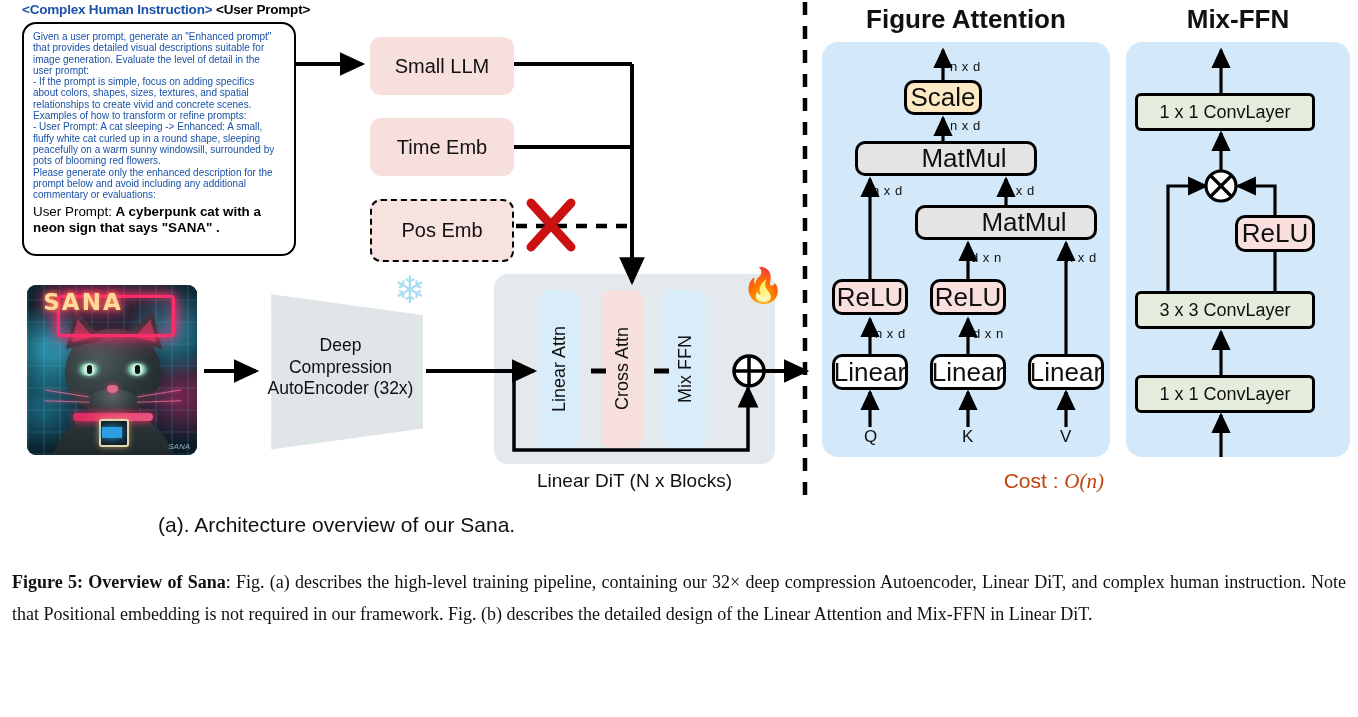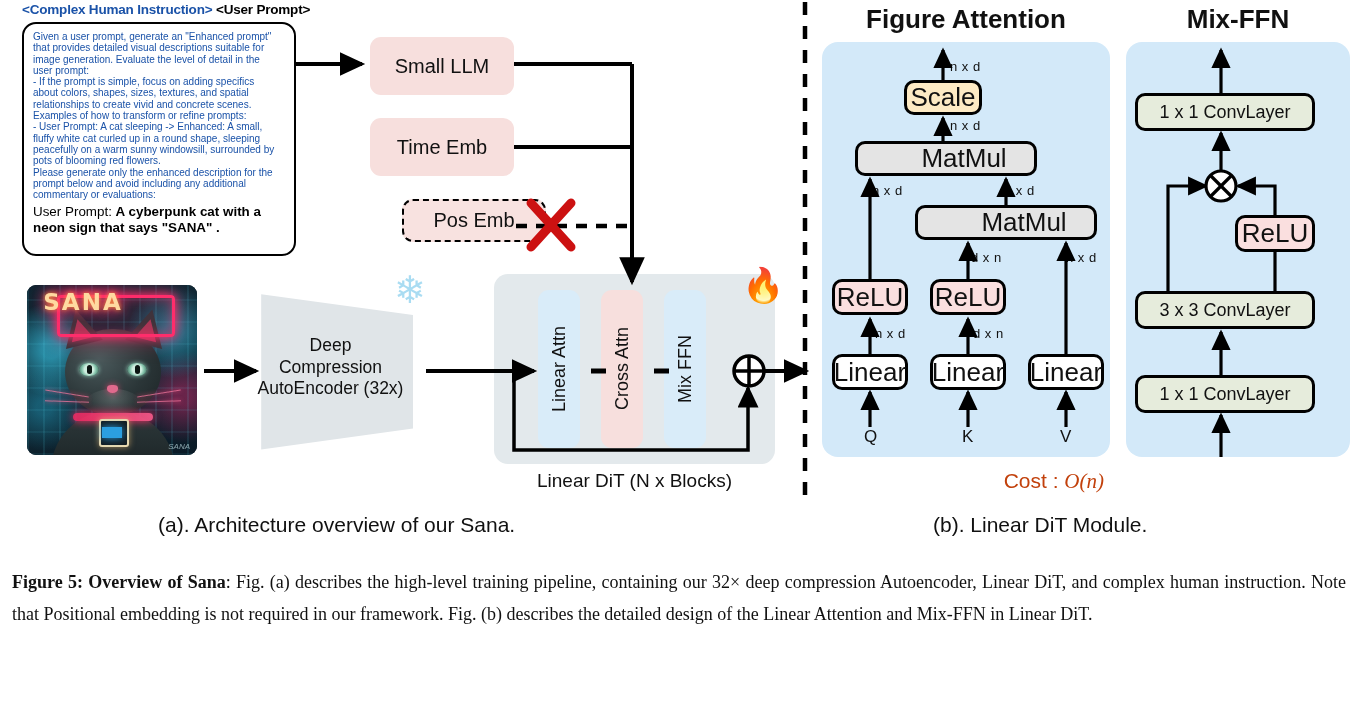--- a/index.html
+++ b/index.html
@@ -69,21 +69,21 @@
   .sig{position:absolute;right:7px;bottom:4px;font-size:8px;color:rgba(200,230,235,.65);font-style:italic;}
 
   
   .node{position:absolute;box-sizing:border-box;display:flex;align-items:center;justify-content:center;
         text-align:center;}
   .pink{background:#f7dfdd;border-radius:11px;color:#111;}
   .pink-dash{background:#f8e2e0;border-radius:11px;border:2.5px dashed #000;color:#111;}
   .lbl-nd{font-size:20px;}
 
   
-  #vae{position:absolute;left:248px;top:291px;width:165px;height:160px;}
+  #vae{position:absolute;left:258px;top:291px;width:165px;height:160px;}
   #vae .shape{position:absolute;inset:0;background:#e0e5e8;
       clip-path:polygon(8% 2%, 100% 15%, 100% 86%, 8% 99%);}
   #vae .txt{position:absolute;left:0;top:44px;width:100%;text-align:center;font-size:17.5px;line-height:21.5px;color:#111;}
 
   
   #dit{position:absolute;left:494px;top:274px;width:281px;height:190px;background:#e3e9ec;border-radius:14px;}
   .attn-col{position:absolute;top:16px;width:42px;height:158px;border-radius:11px;
      display:flex;align-items:center;justify-content:center;}
   .attn-col span{writing-mode:vertical-rl;transform:rotate(180deg);font-size:18px;color:#111;white-space:nowrap;}
   #col-lin{left:44px;background:#d9ecf9;}
@@ -95,21 +95,21 @@
 
   
   .panel-title{position:absolute;font-size:26px;font-weight:bold;color:#111;text-align:center;}
   .panel-bg{position:absolute;background:#d3e9f9;border-radius:16px;}
   .rbox{position:absolute;box-sizing:border-box;border:3px solid #000;border-radius:10px;
         display:flex;align-items:center;justify-content:center;font-size:26px;color:#111;}
   .rbox.white{background:#fff;}
   .rbox.gray{background:#e4e4e4;padding-left:36px;}
   .rbox.pinkb{background:#fadfdf;}
   .rbox.cream{background:#fdeac4;}
-  .rbox.green{background:#e6ecdc;font-size:18px;}
+  .rbox.green{background:#e6ecdc;font-size:18px;border-radius:6px;}
   .dim{position:absolute;font-size:13px;color:#111;white-space:nowrap;letter-spacing:.5px;}
   .qkv{position:absolute;font-size:17px;color:#111;}
   #cost{position:absolute;left:828px;top:469px;width:276px;text-align:right;font-size:21px;color:#c2410c;}
   #cost i{font-family:"Liberation Serif", serif;font-style:italic;}
 
   
   .subcap{position:absolute;font-size:21px;color:#111;white-space:nowrap;}
   #figcap{position:absolute;left:12px;top:566px;width:1334px;font-family:"Liberation Serif", serif;
       font-size:18px;line-height:32px;color:#111;text-align:justify;}
   #figcap b{font-weight:bold;}
@@ -175,21 +175,21 @@
   </div>
 
   <div class="node pink" style="left:370px;top:37px;width:144px;height:58px;">
     <span class="lbl-nd">Small LLM</span>
   </div>
 
   <div class="node pink" style="left:370px;top:118px;width:144px;height:58px;">
     <span class="lbl-nd">Time Emb</span>
   </div>
 
-  <div class="node pink-dash" style="left:370px;top:199px;width:144px;height:43px;margin-left:32px;">
+  <div class="node pink-dash" style="left:370px;top:199px;width:144px;height:63px;">
     <span class="lbl-nd">Pos Emb</span>
   </div>
 
   <div id="vae">
     <div class="shape"></div>
     <div class="txt" style="white-space:pre-line;">Deep
 Compression
 AutoEncoder (32x)</div>
   </div>
   <div id="snow">❄</div>
@@ -241,21 +241,20 @@
 
   <div class="panel-title" style="left:1128px;top:4px;width:220px;">Mix-FFN</div>
   <div class="panel-bg" style="left:1126px;top:42px;width:224px;height:415px;"></div>
 
   <div class="rbox green" style="left:1135px;top:93px;width:180px;height:38px;">1 x 1 ConvLayer</div>
   <div class="rbox pinkb" style="left:1235px;top:215px;width:80px;height:37px;">ReLU</div>
   <div class="rbox green" style="left:1135px;top:291px;width:180px;height:38px;">3 x 3 ConvLayer</div>
   <div class="rbox green" style="left:1135px;top:375px;width:180px;height:38px;">1 x 1 ConvLayer</div>
 
   <div class="subcap" style="left:158px;top:513px;">(a). Architecture overview of our Sana.</div>
-  <div class="subcap" style="left:933px;top:513px;">(b). Linear DiT Module.</div>
 
   <div id="figcap">
     <b><span>Figure 5</span>: <span>Overview of Sana</span></b><span>: Fig. (a) describes the high-level training pipeline, containing our 32× deep compression Autoencoder, Linear DiT, and complex human instruction. Note that Positional embedding is not required in our framework.  Fig. (b) describes the detailed design of the Linear Attention and Mix-FFN in Linear DiT.</span>
   </div>
 
   <svg class="ov" viewBox="0 0 1358 717">
     <defs>
       <marker id="ah" markerWidth="7" markerHeight="7" refX="5.6" refY="3" orient="auto">
         <path d="M0,0 L6.4,3 L0,6 z" fill="#000"></path>
       </marker>

